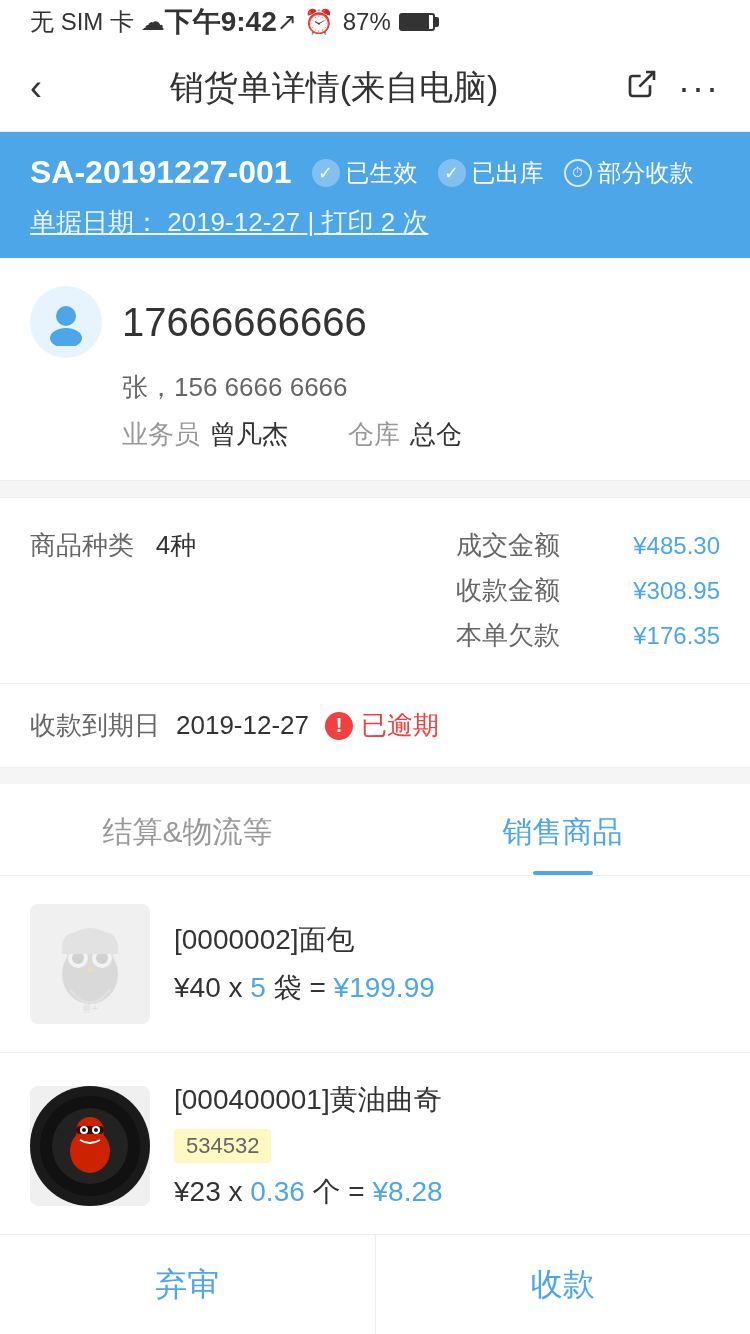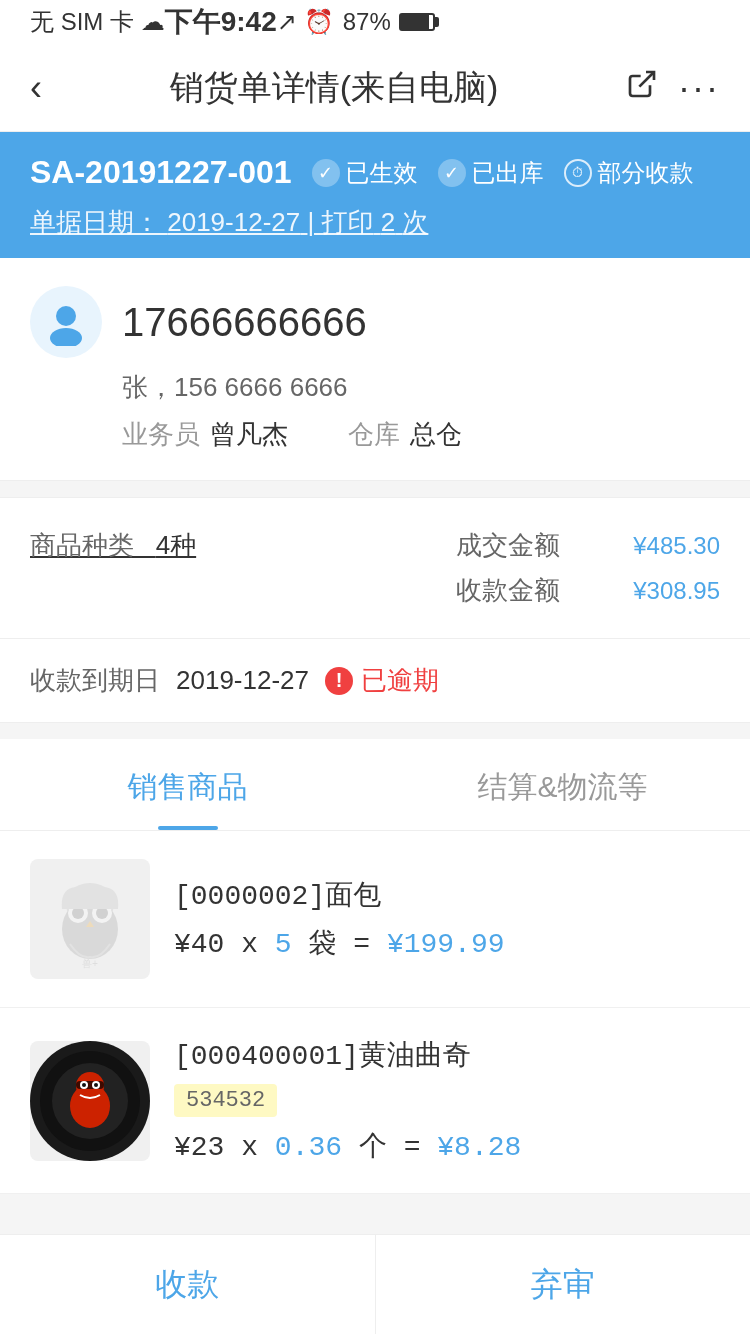--- a/index.html
+++ b/index.html
@@ -153,21 +153,21 @@
     .summary-card {
       background: #fff;
       padding: 30px;
       margin-top: 16px;
       border-top: 1px solid #eee;
       border-bottom: 1px solid #eee;
       display: flex;
       justify-content: space-between;
       align-items: flex-start;
     }
-    .summary-left { display: flex; flex-direction: column; gap: 6px; text-decoration: underline; }
+    .summary-left { display: flex; flex-direction: column; gap: 6px; }
     .product-types { font-size: 26px; color: #666; }
     .types-count { color: #333; font-weight: 500; }
     .summary-right { display: flex; flex-direction: column; align-items: flex-end; gap: 10px; }
     .summary-row {
       display: flex;
       justify-content: flex-end;
       align-items: center;
       gap: 20px;
       font-size: 26px;
       margin-left: 12px;
@@ -234,21 +234,20 @@
       transform: translateX(-50%);
       width: 60px;
       height: 4px;
       background: #4da6e8;
       border-radius: 2px;
     }
 
     
     .product-list {
       background: #fff;
-      font-family: Liberation Mono, monospace;
     }
     .product-item {
       display: flex;
       align-items: center;
       padding: 28px 30px;
       border-bottom: 1px solid #f0f0f0;
       gap: 24px;
       background: #fff;
     }
     .product-image {
@@ -414,38 +413,42 @@
   </div>
   <div class="summary-right">
     <div class="summary-row">
       <span class="summary-row-label">成交金额</span>
       <span class="summary-row-value">¥485.30</span>
     </div>
     <div class="summary-row">
       <span class="summary-row-label">收款金额</span>
       <span class="summary-row-value">¥308.95</span>
     </div>
+    <div class="summary-row">
+      <span class="summary-row-label">本单欠款</span>
+      <span class="summary-row-value">¥176.35</span>
+    </div>
   </div>
 </div>
 
 <div class="due-date-row">
   <span>收款到期日</span>
   <span class="due-date-value">2019-12-27</span>
   <span class="overdue-badge">
     <span class="overdue-dot">!</span>
     <span>已逾期</span>
   </span>
 </div>
 
 <div class="tabs">
+  <div class="tab">
+    <span>结算&amp;物流等</span>
+  </div>
   <div class="tab active">
     <span>销售商品</span>
-  </div>
-  <div class="tab">
-    <span>结算&amp;物流等</span>
   </div>
 </div>
 
 <div class="product-list">
 
   <div class="product-item">
     <div class="product-image">
 
       <svg class="owl-placeholder" viewBox="0 0 100 100" xmlns="http://www.w3.org/2000/svg" fill="#999">
         <ellipse cx="50" cy="60" rx="28" ry="30"></ellipse>
@@ -510,18 +513,18 @@
       </span>
     </div>
   </div>
 
 </div>
 
 <div class="bottom-spacer"></div>
 
 <div class="bottom-bar">
   <div class="bottom-btn">
+    <span>弃审</span>
+  </div>
+  <div class="bottom-btn">
     <span>收款</span>
   </div>
-  <div class="bottom-btn">
-    <span>弃审</span>
-  </div>
 </div>
 
 </body></html>

